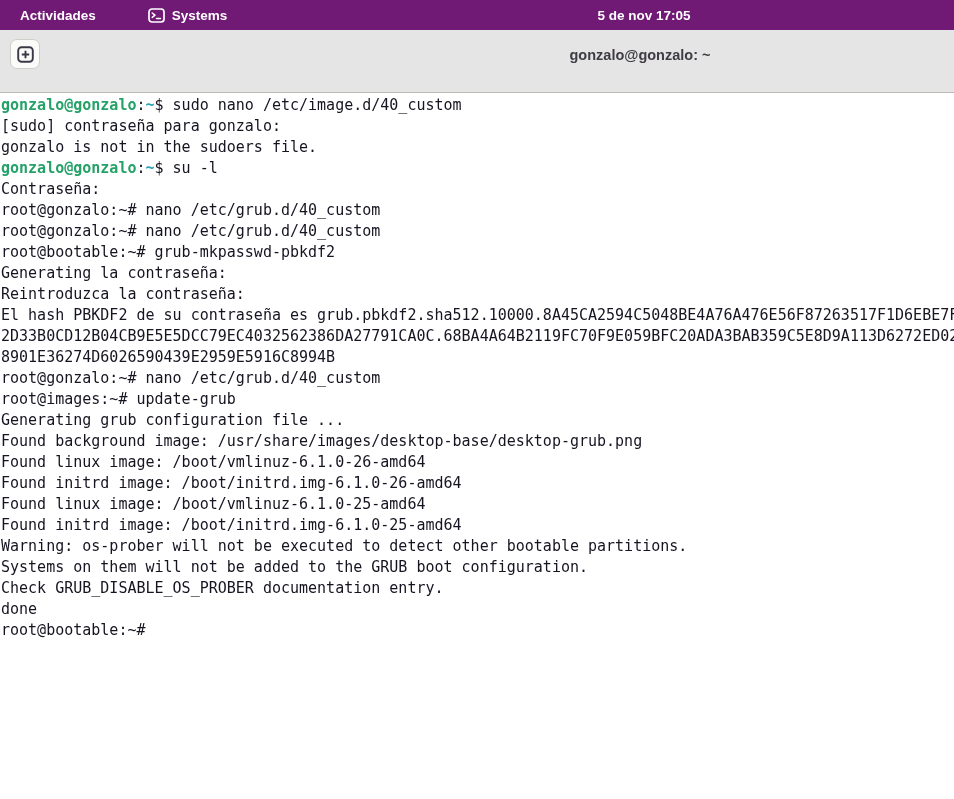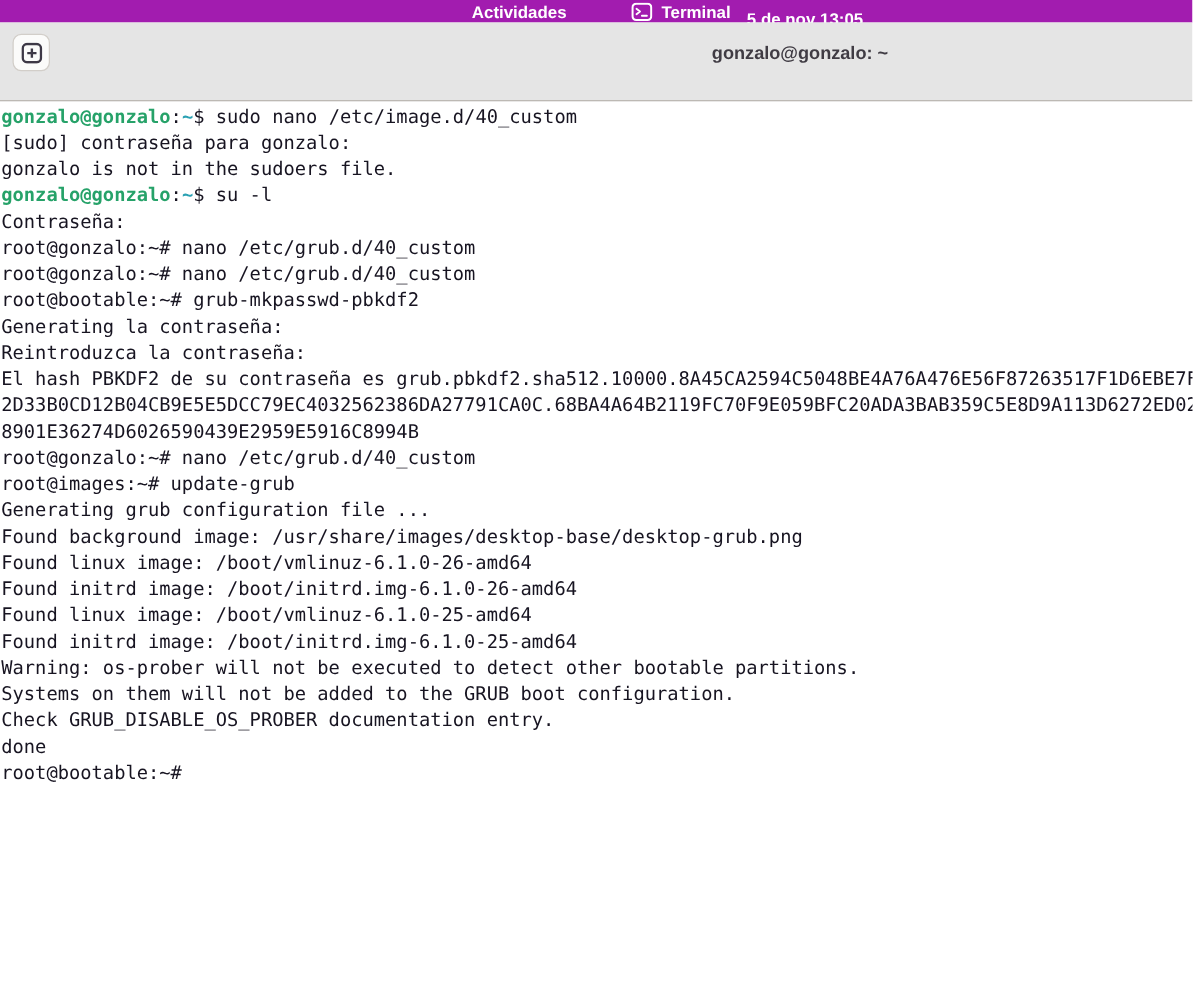--- a/index.html
+++ b/index.html
@@ -1,22 +1,22 @@
 <!DOCTYPE html>
 <html><head>
 <meta charset="utf-8">
 <style>
   * { margin:0; padding:0; box-sizing:border-box; }
   html,body { width:954px; height:799px; overflow:hidden; background:#ffffff;
               font-family:"Liberation Sans", sans-serif; }
 
   
   .top-bar {
-    position:relative; width:954px; height:18px; background:#a21caf;
-    display:flex; align-items:center; color:#ffffff;justify-content:center;
+    position:relative; width:954px; height:30px; background:#701a75;
+    display:flex; align-items:center; color:#ffffff;
   }
   .top-bar .item {
     font-size:13.5px; font-weight:bold; color:#ffffff;
     display:flex; align-items:center; gap:7px; height:30px; padding:0 12px;
   }
   .activities { margin-left:8px; }
   .appmenu { margin-left:28px; }
   .clock {
     position:absolute; left:644px; top:0; transform:translateX(-50%);
     height:30px; display:flex; align-items:center;
@@ -58,24 +58,24 @@
     <span>Actividades</span>
   </div>
   <div class="item appmenu">
     <span>
       <svg width="17" height="15" viewBox="0 0 17 15">
         <rect x="1" y="1" width="15" height="13" rx="3" fill="none" stroke="#ffffff" stroke-width="1.7"></rect>
         <path d="M4.2 5 L7 7.2 L4.2 9.4" fill="none" stroke="#ffffff" stroke-width="1.5" stroke-linecap="round" stroke-linejoin="round"></path>
         <path d="M8.5 10.6 H12.5" stroke="#ffffff" stroke-width="1.5" stroke-linecap="round"></path>
       </svg>
     </span>
-    <span>Terminal</span>
+    <span>Systems</span>
   </div>
   <div class="clock">
-    <span>5 de nov  13:05</span>
+    <span>5 de nov  17:05</span>
   </div>
 </div>
 
 <div class="header-bar">
   <div class="new-tab-btn">
     <span>
       <svg width="17" height="17" viewBox="0 0 17 17">
         <rect x="1.2" y="1.2" width="14.6" height="14.6" rx="3.4" fill="none" stroke="#3d3846" stroke-width="1.9"></rect>
         <path d="M8.5 4.8 V12.2 M4.8 8.5 H12.2" stroke="#3d3846" stroke-width="1.9" stroke-linecap="butt"></path>
       </svg>

